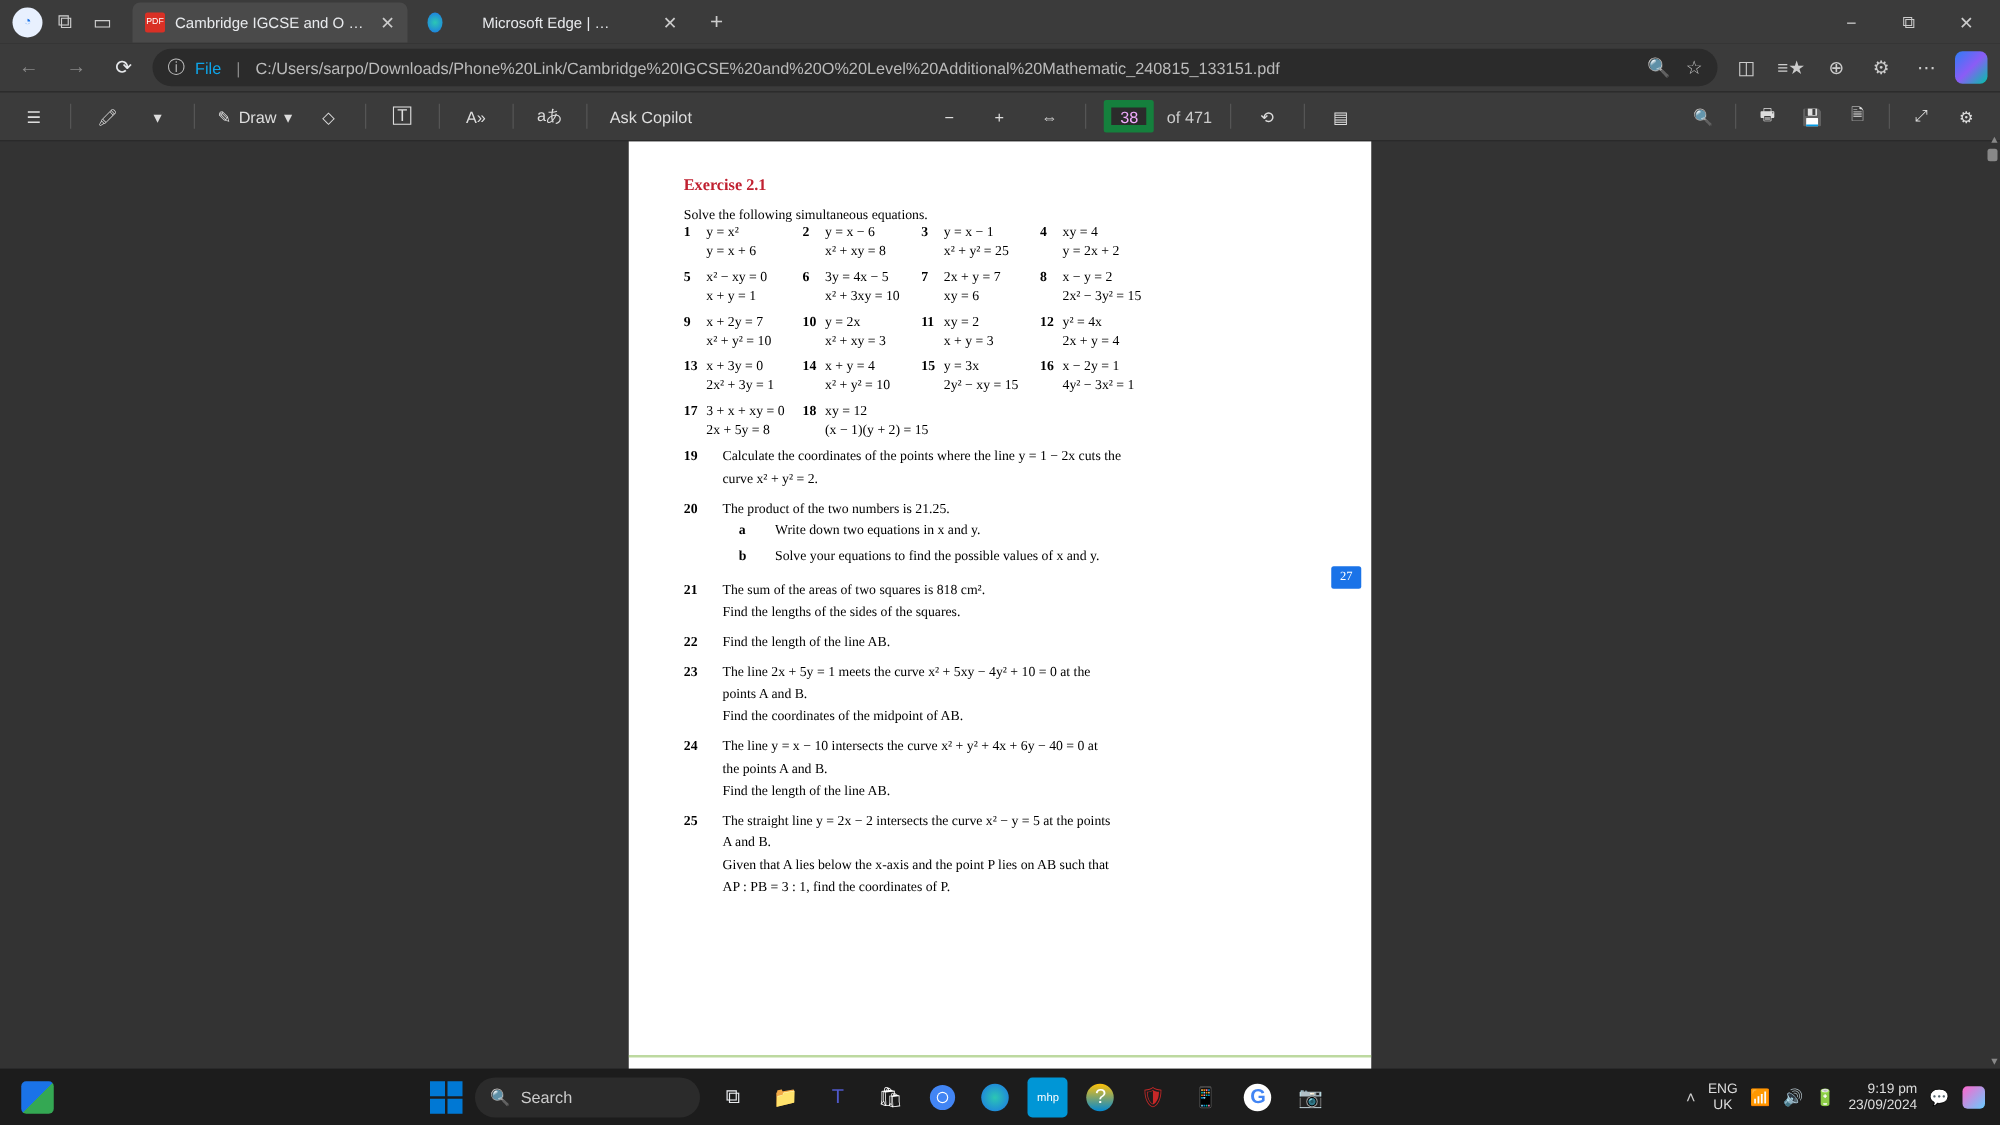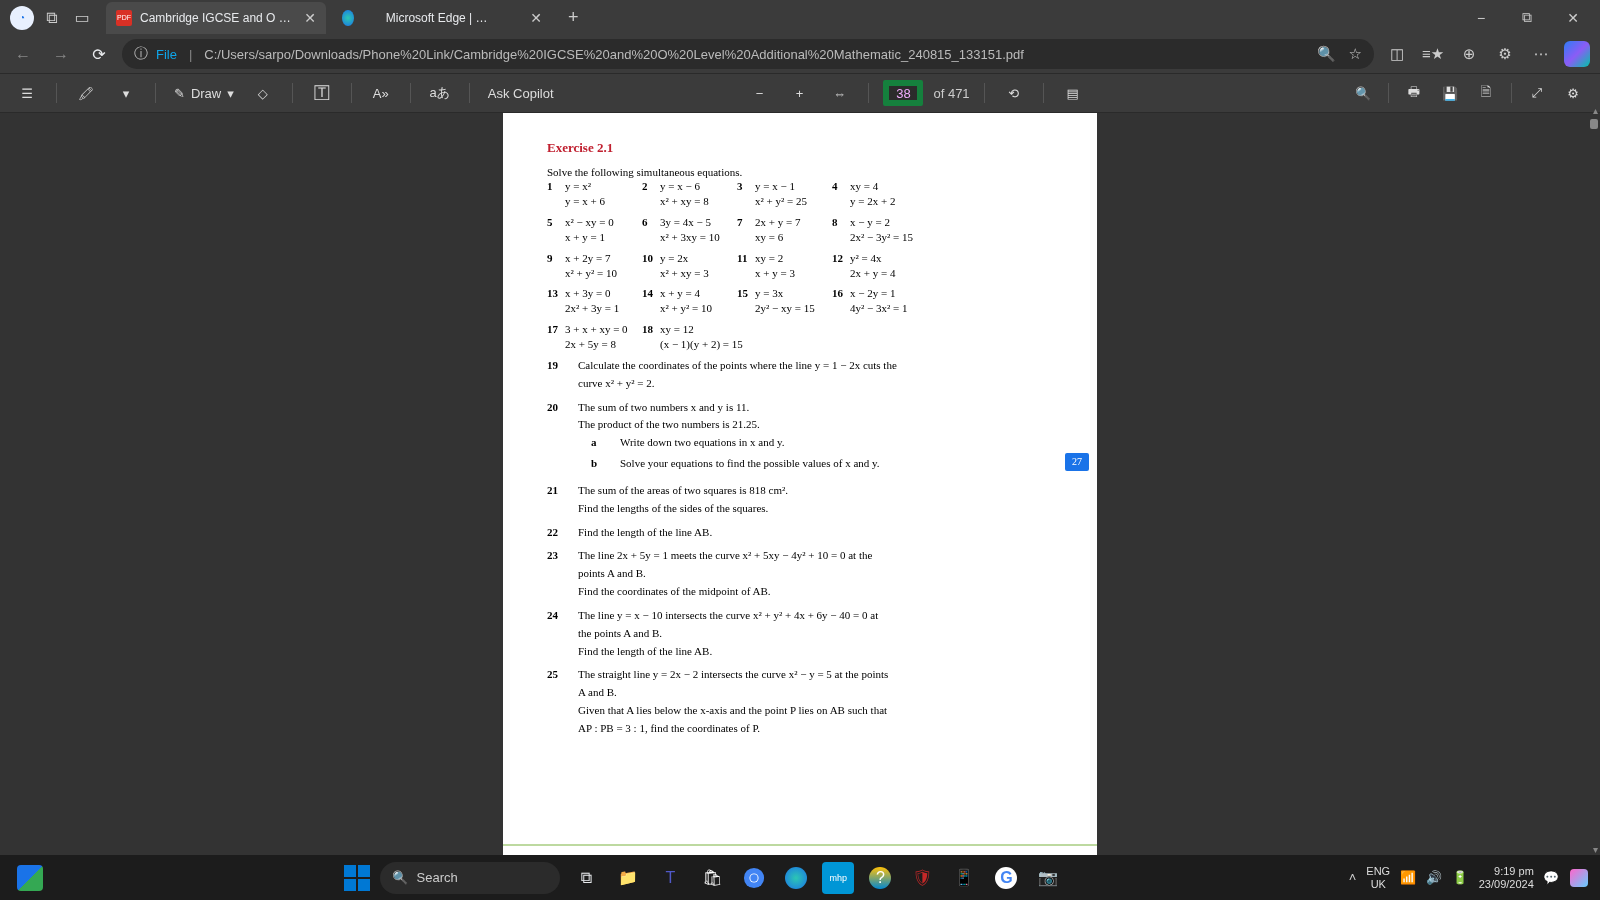--- a/index.html
+++ b/index.html
@@ -373,21 +373,20 @@
         <div class="word-row">
           <div class="pnum">19</div>
           <div class="body">
             <div>Calculate the coordinates of the points where the line  y = 1 − 2x  cuts the</div>
             <div>curve x² + y² = 2.</div>
           </div>
         </div>
         <div class="word-row">
           <div class="pnum">20</div>
           <div class="body">
-            <div>The sum of two numbers x and y is 11.</div>
             <div>The product of the two numbers is 21.25.</div>
             <div class="sub">
               <div class="subletter">a</div>
               <div>Write down two equations in x and y.</div>
             </div>
             <div class="sub">
               <div class="subletter">b</div>
               <div>Solve your equations to find the possible values of x and y.</div>
             </div>
           </div>

